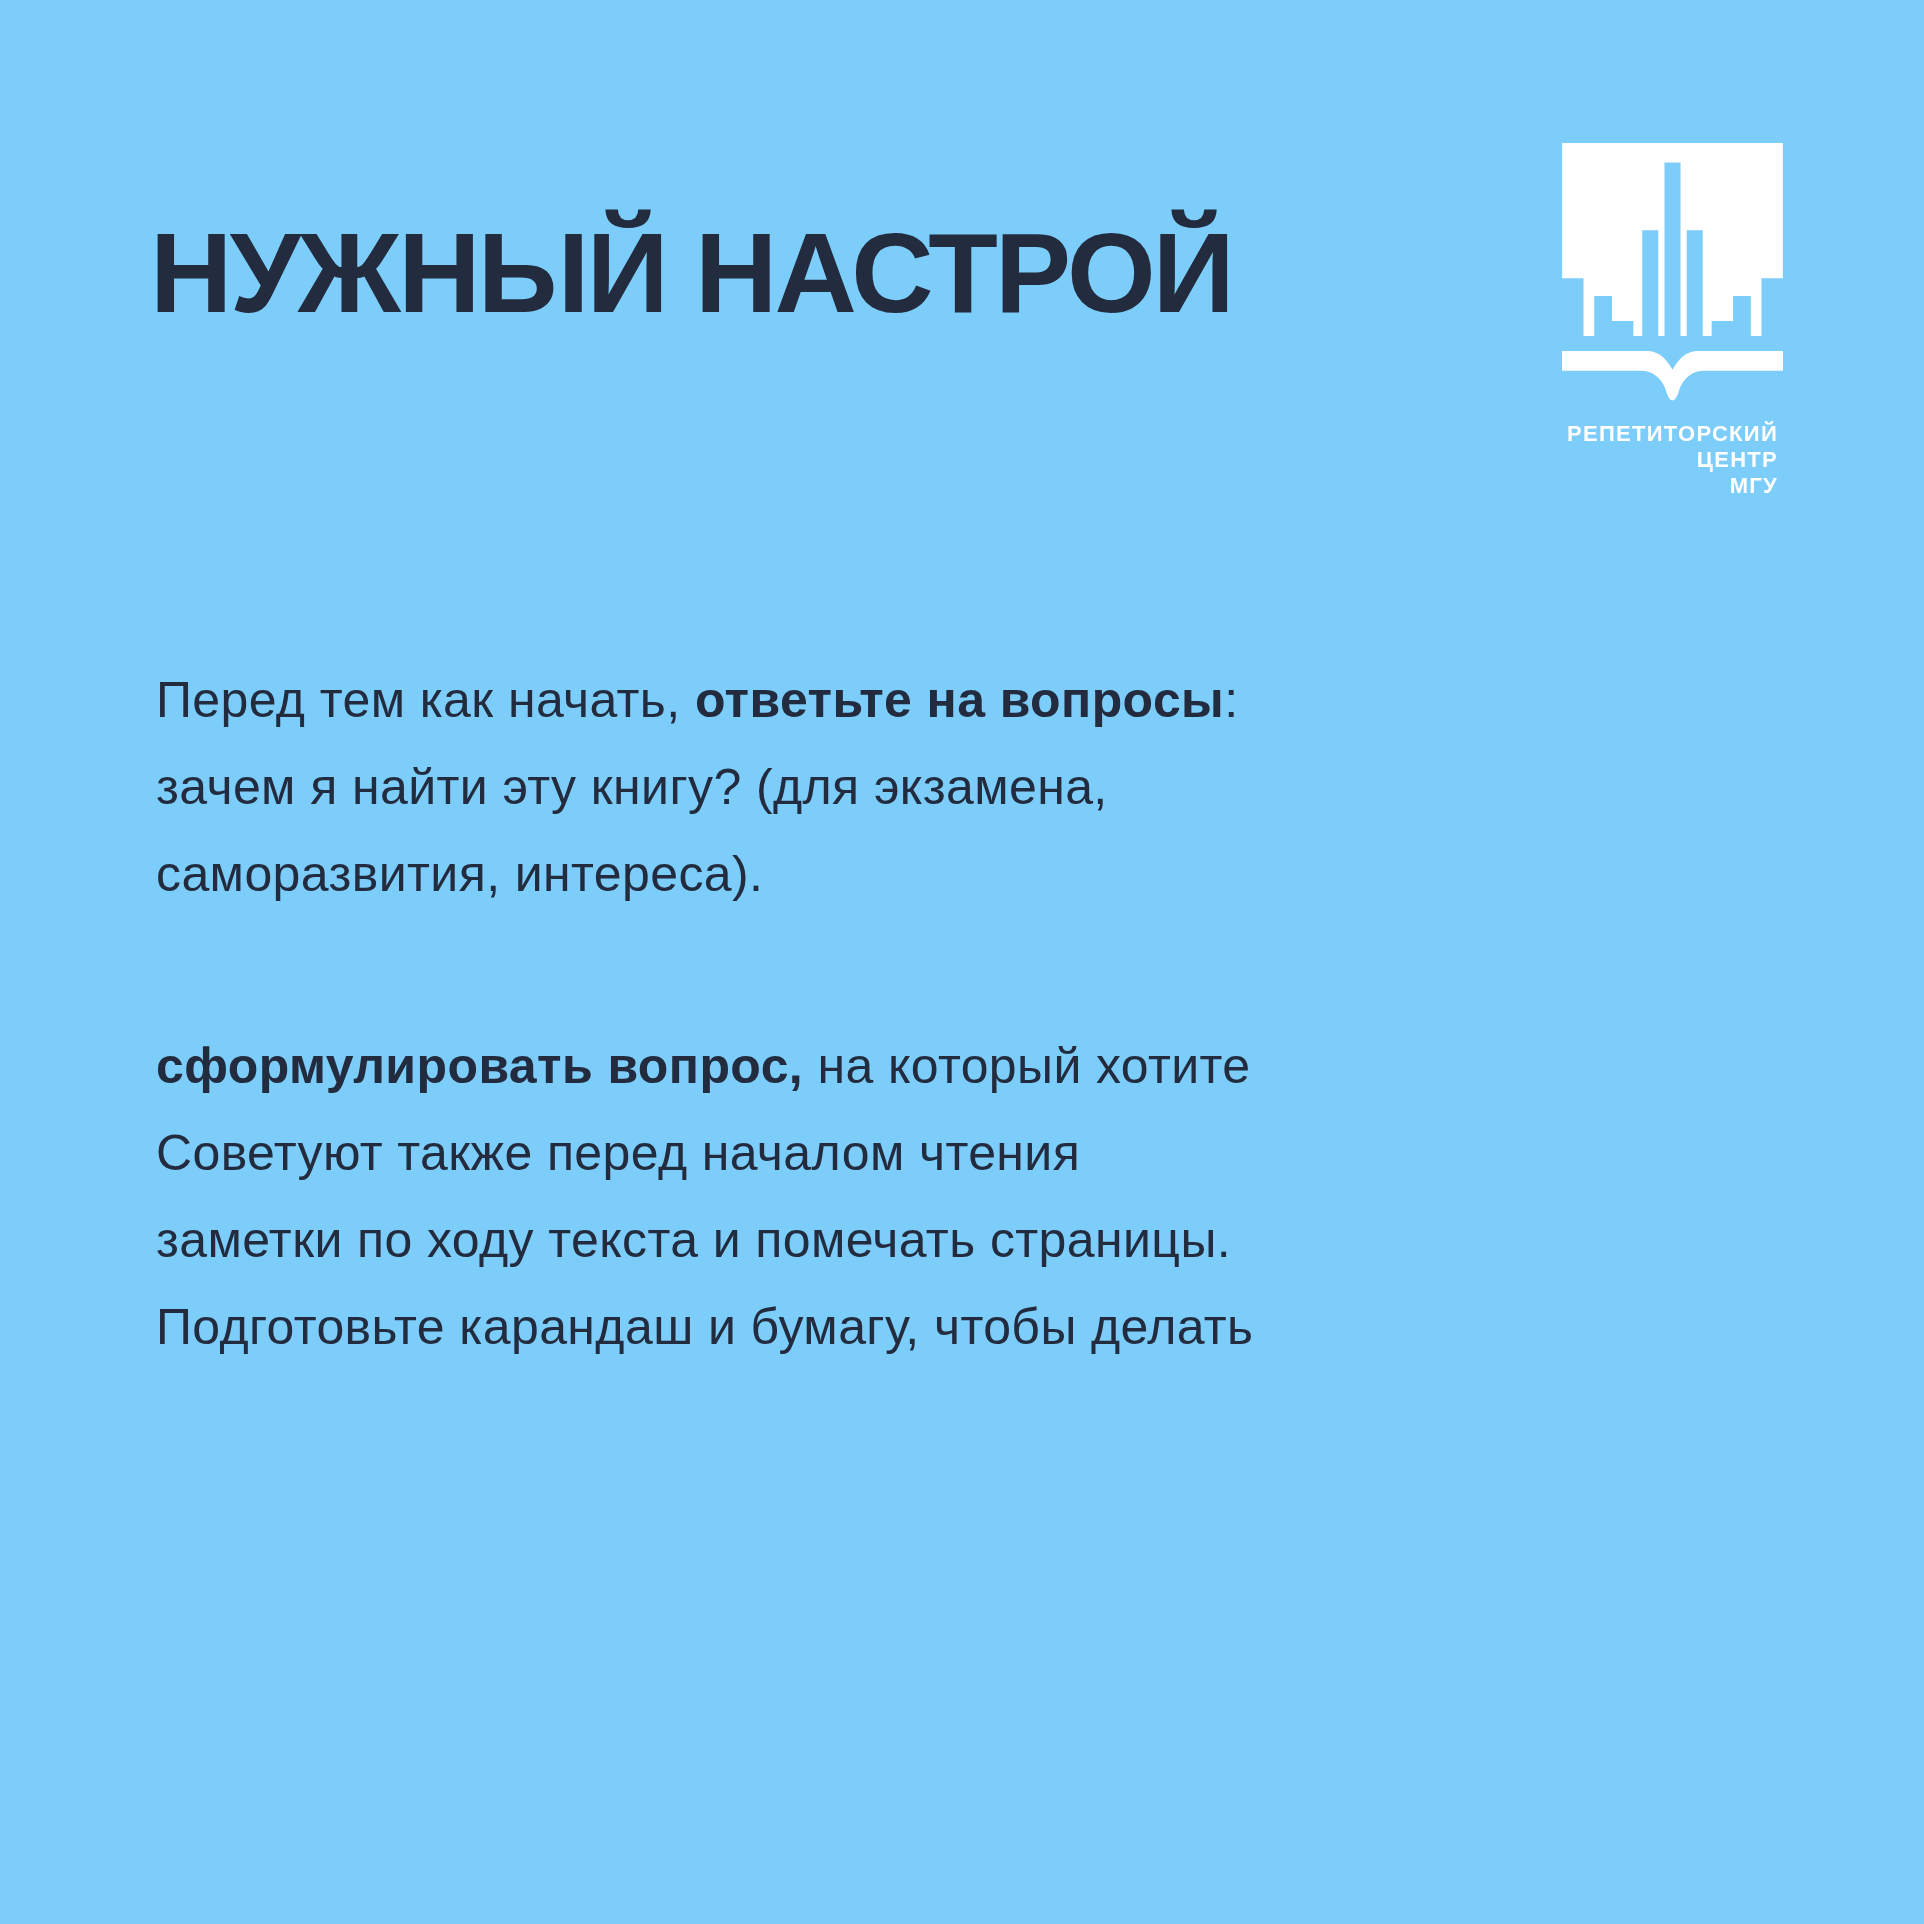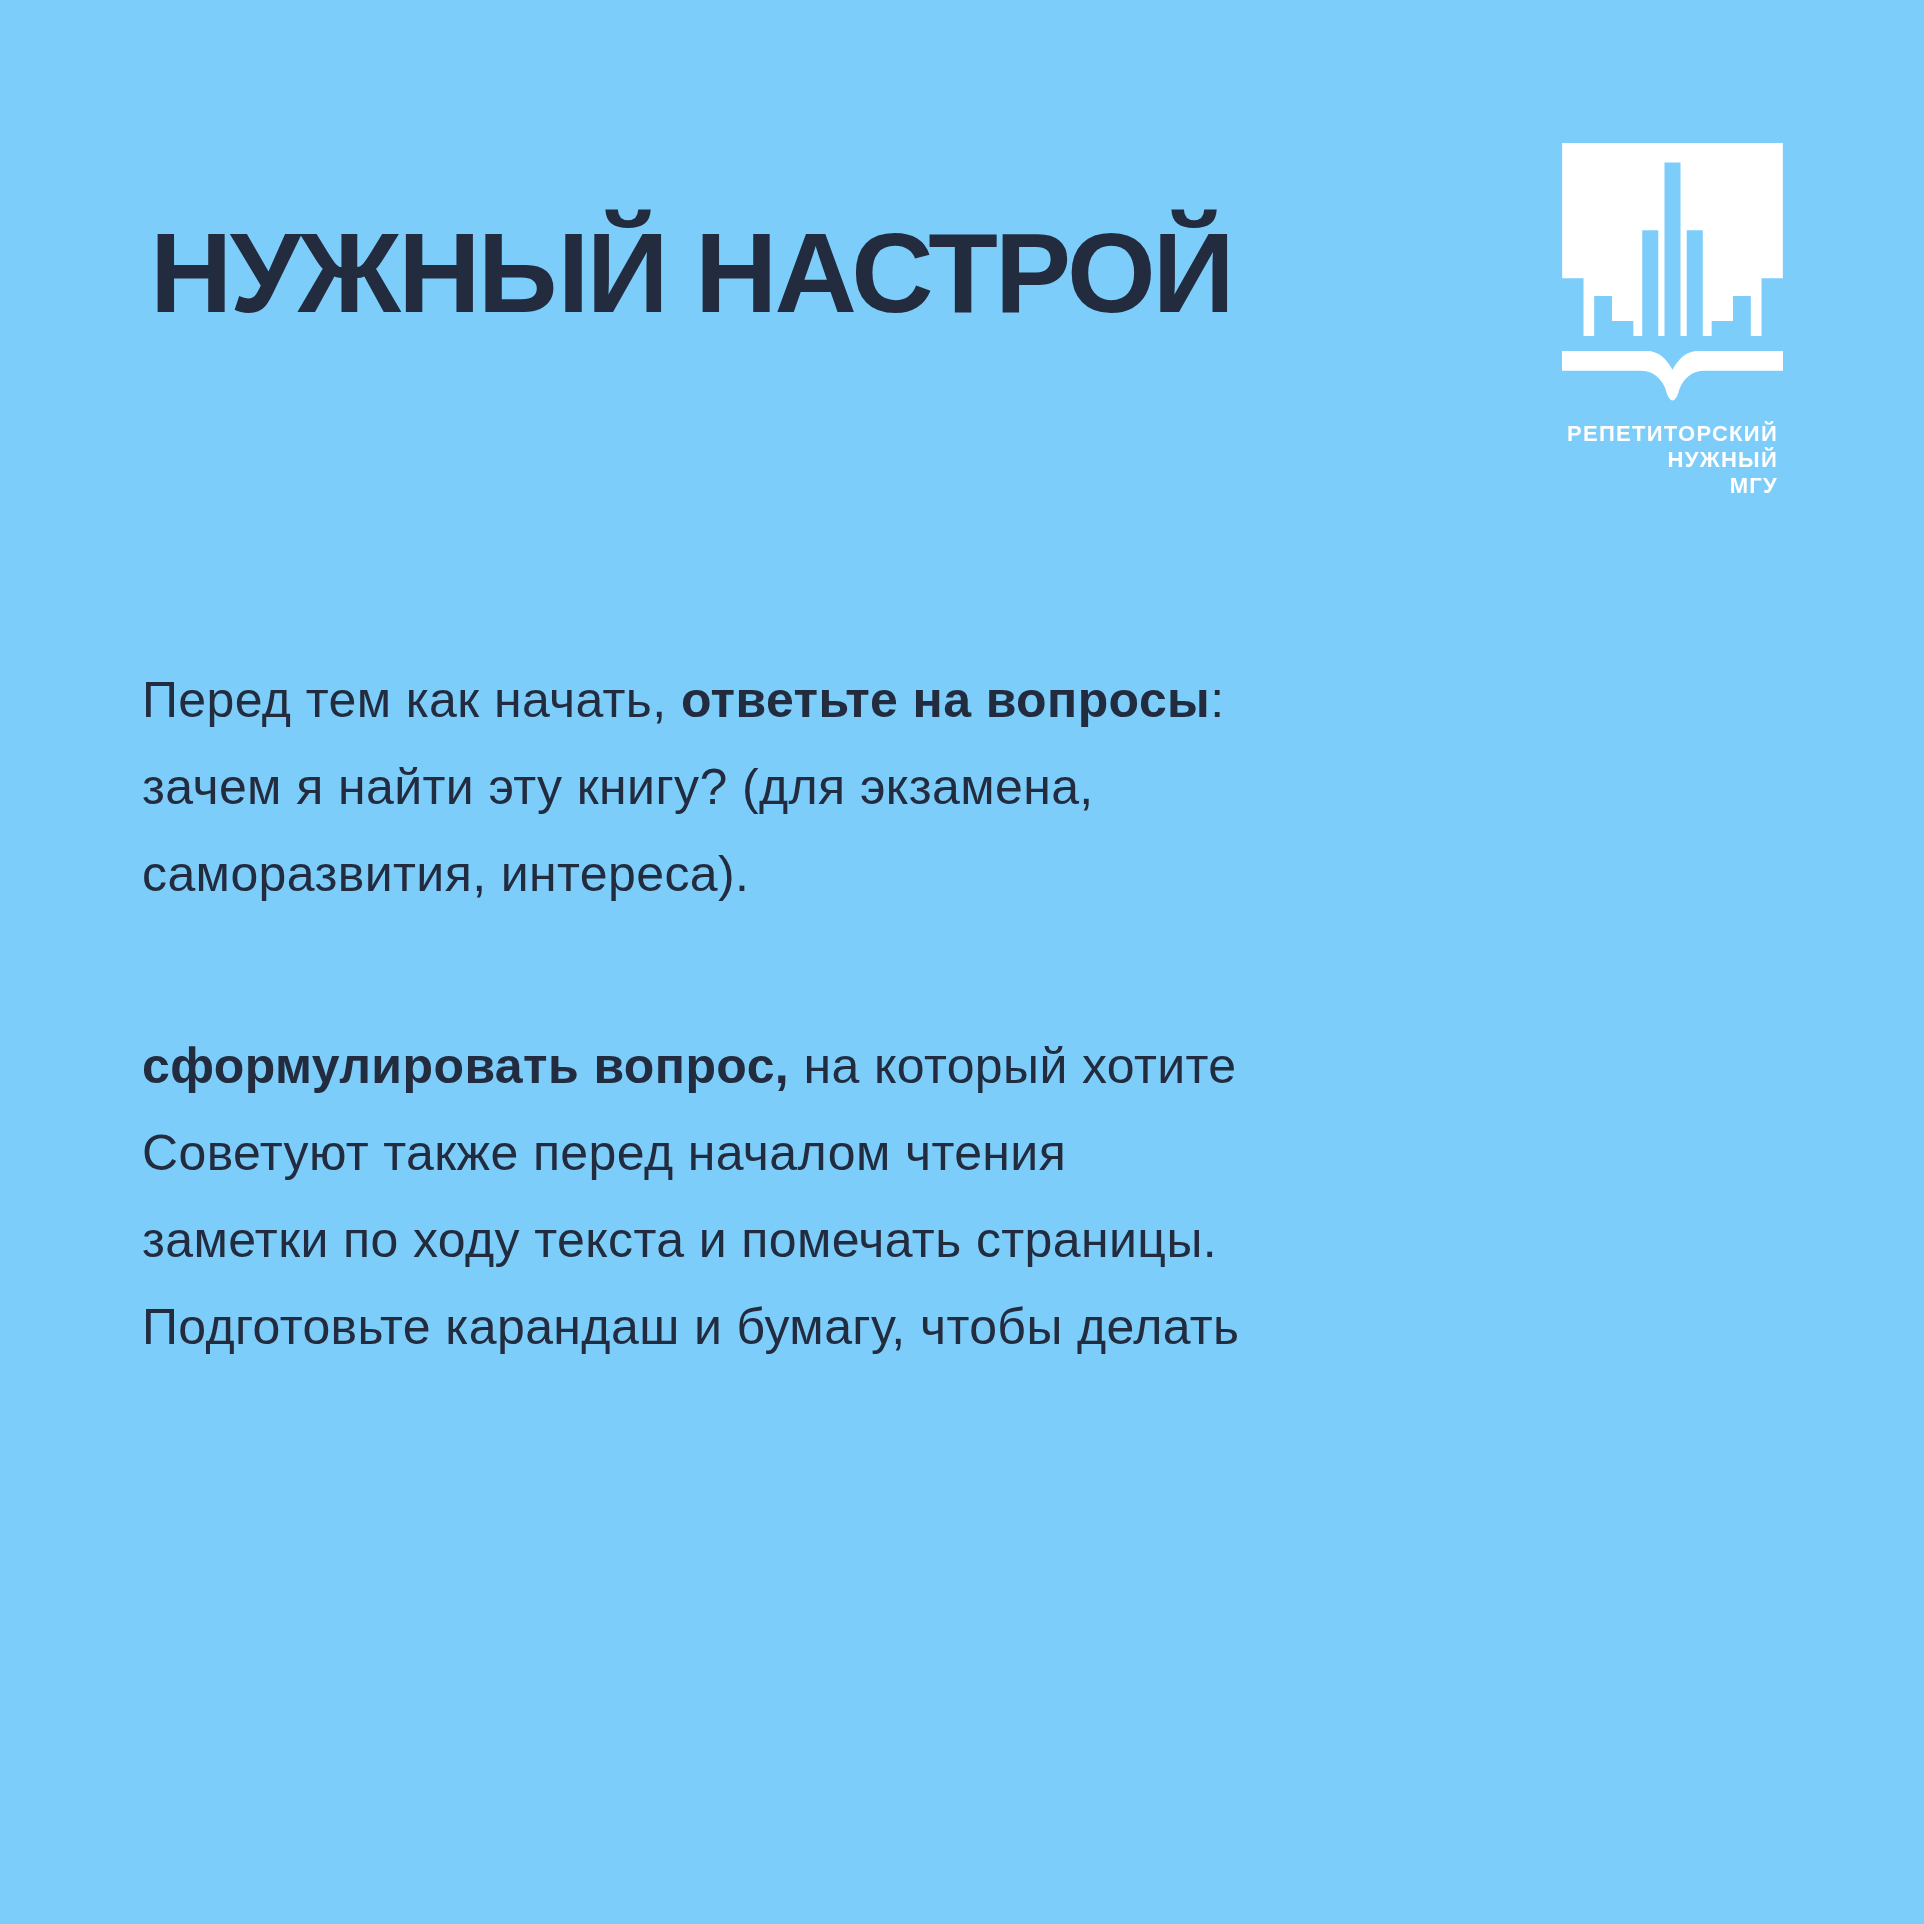--- a/index.html
+++ b/index.html
@@ -49,21 +49,21 @@
     font-weight:700;
     font-size:22px;
     line-height:26px;
     letter-spacing:1.3px;
     white-space:nowrap;
   }
 
   
   .body-text{
     position:absolute;
-    left:142px;
+    left:156px;
     top:657px;
     width:1640px;
     font-size:50px;
     letter-spacing:0.4px;
     font-weight:400;
   }
   .text-line{
     display:block;
     line-height:87px;
     white-space:nowrap;
@@ -80,21 +80,21 @@
 
   <div class="logo">
     <svg class="building" viewBox="0 0 248 218" xmlns="http://www.w3.org/2000/svg" aria-hidden="true">
       <path fill="#FFFFFF" d="M0 0 H248 V152 H224 V217 H212 V172 H192 V200 H168 V217 H158 V98 H140 V217 H133 V22 H115 V217 H108 V98 H90 V217 H80 V200 H56 V172 H36 V217 H24 V152 H0 Z"></path>
     </svg>
     <svg class="book" viewBox="0 0 248 56" xmlns="http://www.w3.org/2000/svg" aria-hidden="true">
       <path fill="#FFFFFF" d="M0 0 H95 C109 0 117 9 124 21 C131 9 139 0 153 0 H248 V22 H160 C146 22 137 30 132 42 C130 50 127 55.5 124 55.5 C121 55.5 118 50 116 42 C111 30 102 22 88 22 H0 Z"></path>
     </svg>
     <div class="logo-text">
       <div>РЕПЕТИТОРСКИЙ</div>
-      <div>НУЖНЫЙ</div>
+      <div>ЦЕНТР</div>
       <div>МГУ</div>
     </div>
   </div>
 
   <div class="body-text">
 
     <div class="text-line"><span>Перед тем как начать, </span><span class="b">ответьте на вопросы</span><span>:</span></div>
 
     <div class="text-line"><span>зачем я найти эту книгу? (для экзамена,</span></div>
 

